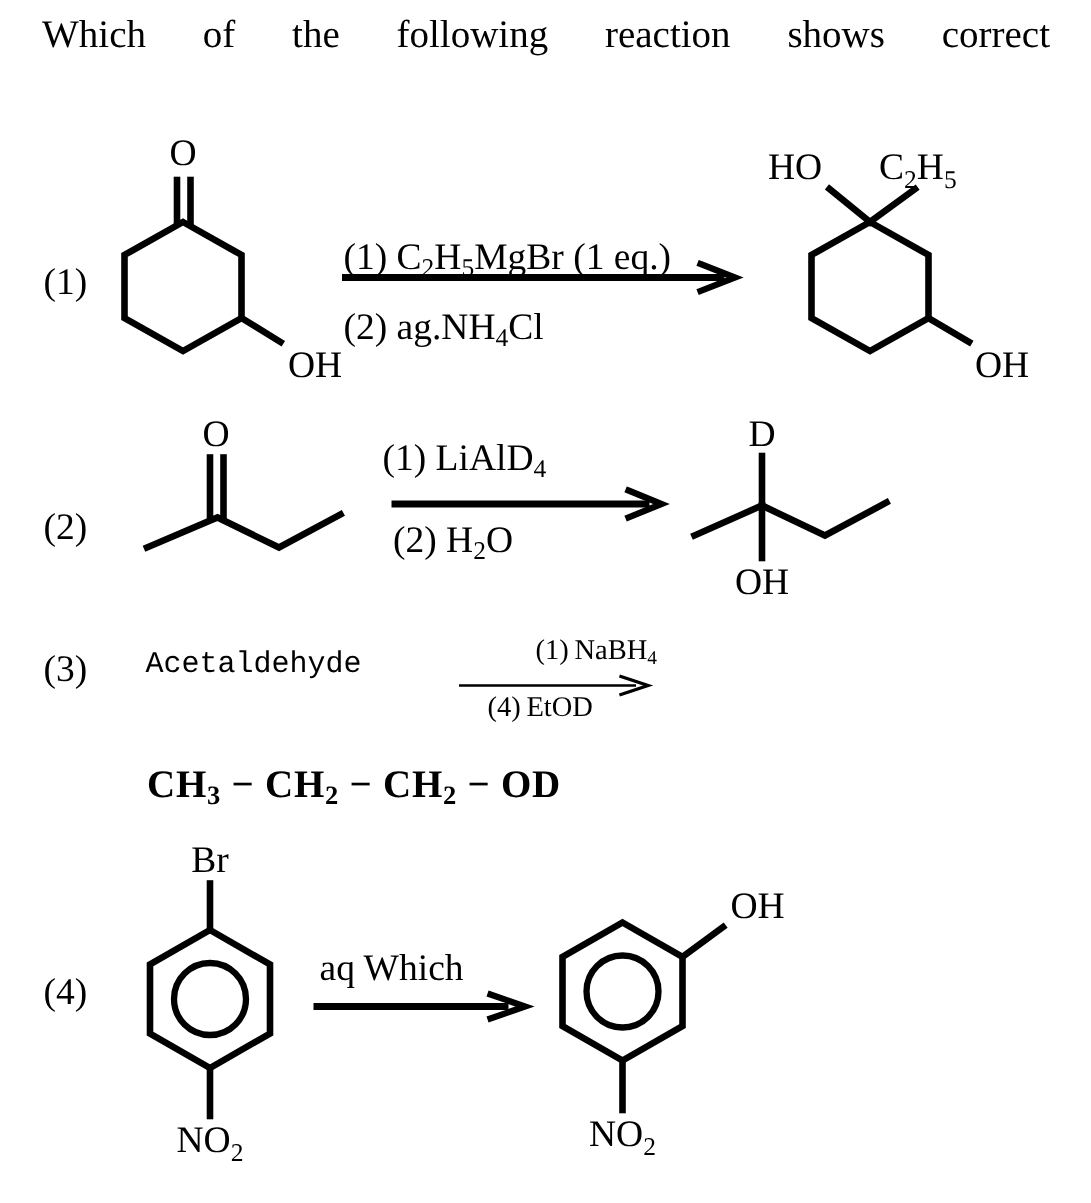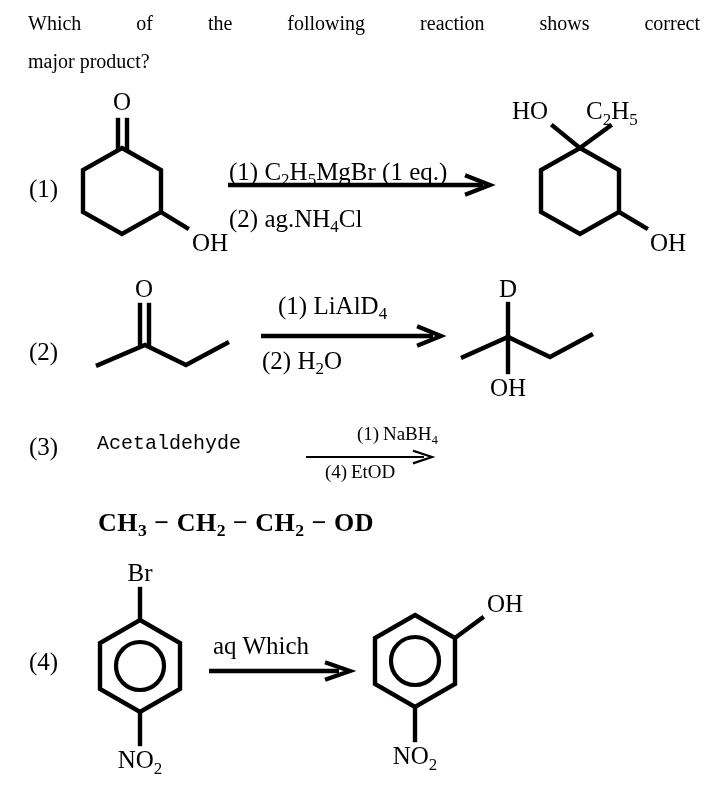--- a/index.html
+++ b/index.html
@@ -19,21 +19,21 @@
     position: absolute;
     inset: 0;
   }
 
   
   #question-stem {
     position: absolute;
     left: 28px;
     top: 4px;
     width: 672px;
-    font-size: 20px;
+    font-size: 26px;
     line-height: 38px;
     text-align: justify;
     text-justify: inter-word;
   }
   #question-stem .ln {
     display: block;
   }
   #question-stem .ln.just {
     text-align: justify;
     text-align-last: justify;
@@ -109,21 +109,20 @@
     letter-spacing: 0.5px;
   }
 </style>
 </head>
 <body>
 
 <div class="page">
 
   <div id="question-stem">
     <span class="ln just">Which of the following reaction shows correct</span>
-    <span class="ln">major product?</span>
   </div>
 
   <div class="option" style="left:0;top:0;width:727px;height:0;">
     <div class="opt-label" style="left:29px;top:176px;">(1)</div>
 
     <svg class="struct" style="left:60px;top:88px;" width="200" height="175" viewBox="0 0 200 175">
 
       <text class="lbl" x="62" y="22" text-anchor="middle">O</text>
 
       <line class="bond thick" x1="58" y1="32" x2="58" y2="60"></line>
@@ -165,21 +164,21 @@
 
     <svg class="struct" style="left:70px;top:272px;" width="180" height="105" viewBox="0 0 180 105">
       <text class="lbl" x="74" y="25" text-anchor="middle">O</text>
 
       <line class="bond thick" x1="70" y1="33" x2="70" y2="73"></line>
       <line class="bond thick" x1="79" y1="33" x2="79" y2="73"></line>
 
       <polyline class="bond thick" points="28,93 75,73 116,93 157,71"></polyline>
     </svg>
 
-    <div class="reagent" style="left:278px;top:293px;text-align:center;">
+    <div class="reagent" style="left:255px;top:293px;text-align:center;">
       (1)&nbsp;LiAlD<span class="sub" style="vertical-align:-0.28em;">4</span>
     </div>
     <div class="reagent" style="left:262px;top:348px;">
       (2)&nbsp;H<span class="sub" style="vertical-align:-0.28em;">2</span>O
     </div>
     <svg class="struct" style="left:261px;top:327px;" width="185" height="24" viewBox="0 0 185 24">
       <line class="rule" x1="0" y1="9" x2="172" y2="9"></line>
       <path class="bond" d="M158 0 L180 9 L158 18" stroke-width="4.2" fill="none"></path>
     </svg>
 

